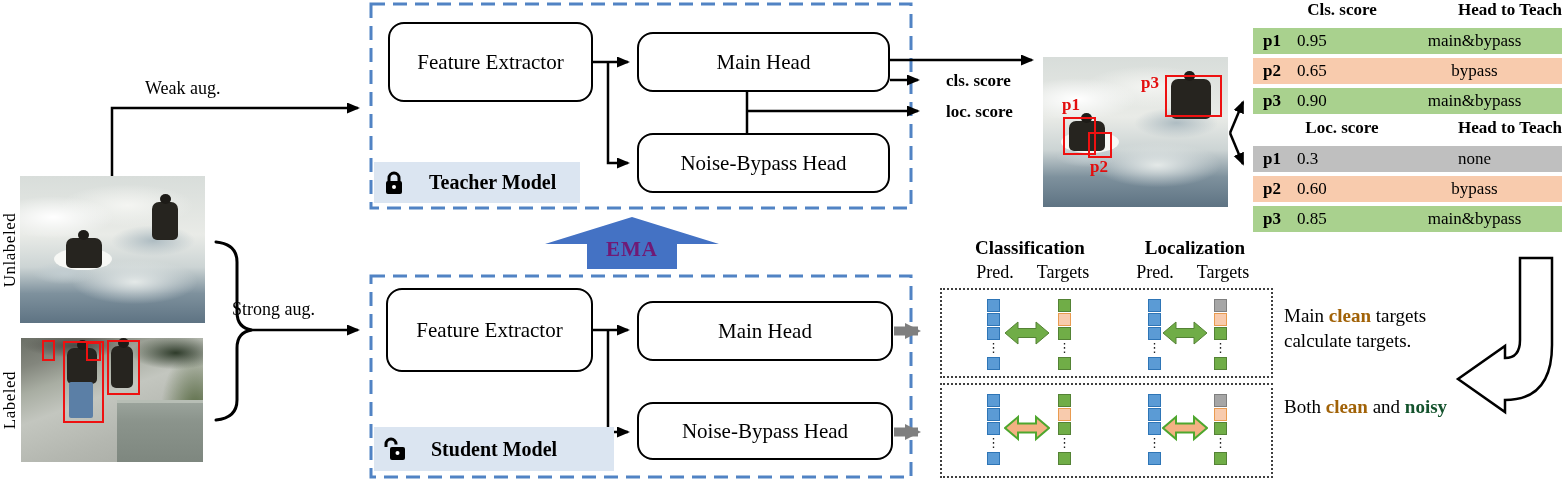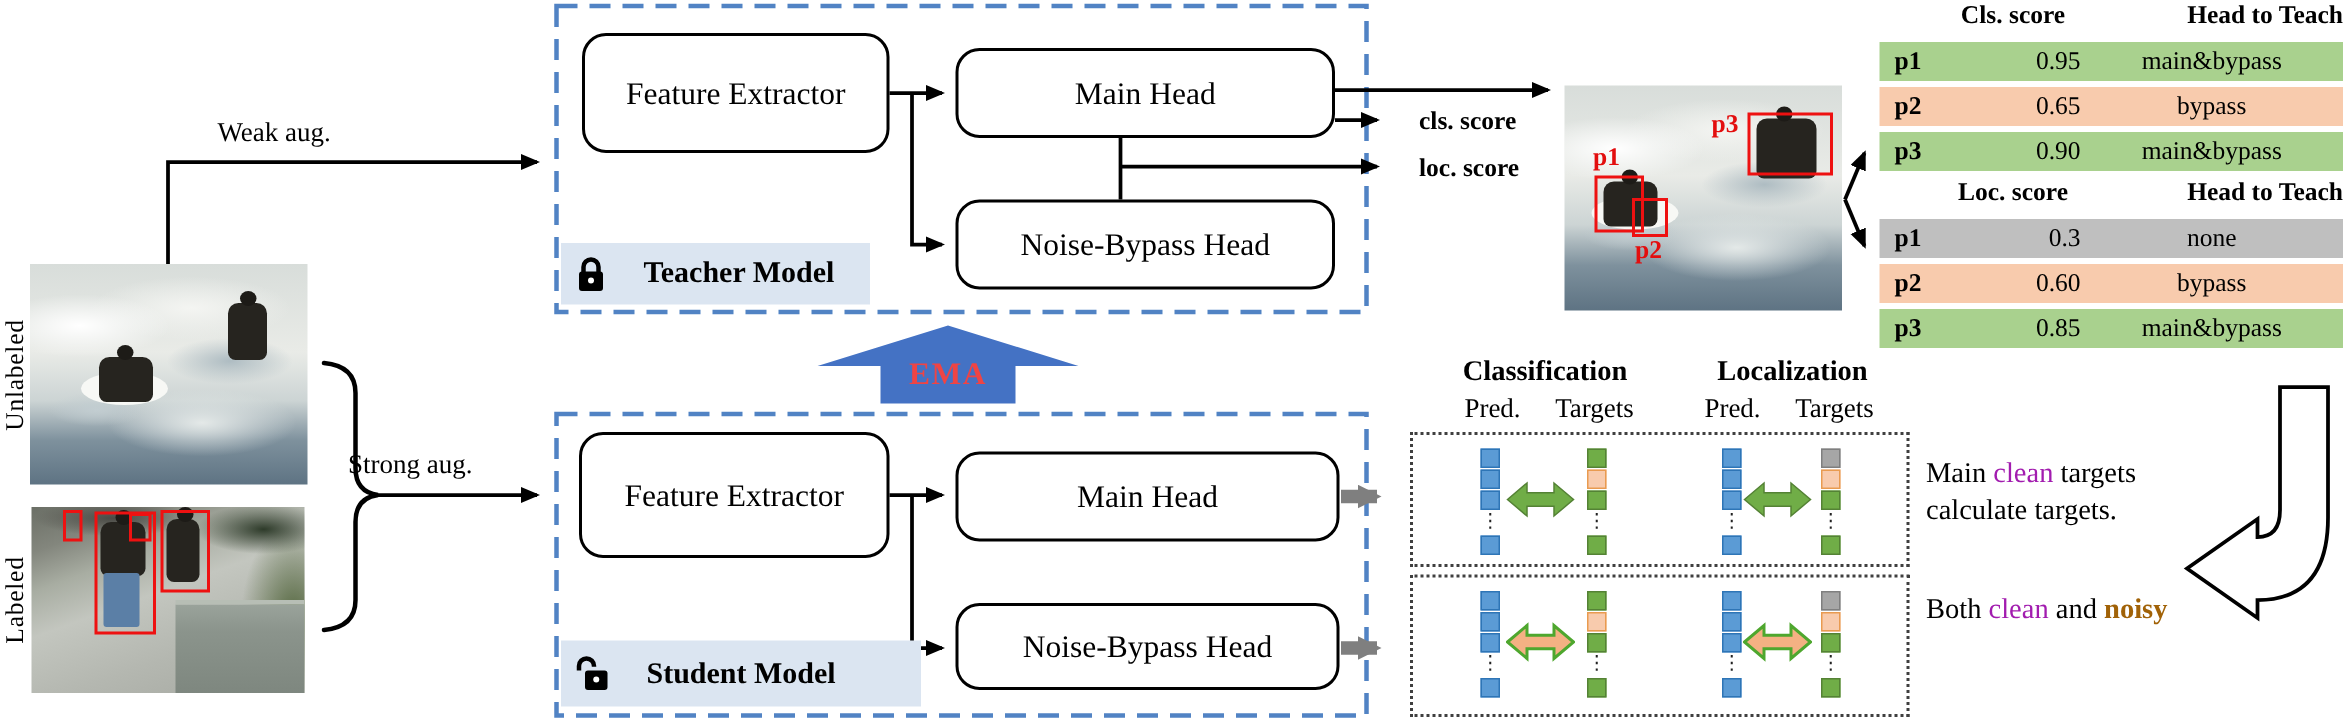--- a/index.html
+++ b/index.html
@@ -59,41 +59,41 @@
   .plabel { position:absolute; color:#e30e0e; font-weight:bold; font-size:17px; z-index:5; }
 
   
   .score-table { position:absolute; width:309px; z-index:3; }
   .st-header { display:flex; height:24px; font-weight:bold; font-size:17px; }
   .st-header .h-spacer { width:44px; }
   .st-header .h-score { width:90px; text-align:center; }
   .st-header .h-teach { flex:1; text-align:right; }
   .st-row { display:flex; height:26px; margin-top:4px; align-items:center; font-size:17px; }
   .st-row .c-id { width:44px; padding-left:10px; font-weight:bold; }
-  .st-row .c-score { width:90px; text-align:right; }
+  .st-row .c-score { width:90px; text-align:left; }
   .st-row .c-teach { flex:1; text-align:center; }
 
   
   .dotted-box { position:absolute; border:2px dotted #3f3f3f; z-index:2; background:#fff; }
   .loss-header { position:absolute; font-weight:bold; font-size:19px; text-align:center; z-index:3; }
   .loss-subheader { position:absolute; font-size:18px; text-align:center; z-index:3; }
   .sqcol { position:absolute; display:flex; flex-direction:column; align-items:center; gap:1px; z-index:3; }
   .sq { width:13px; height:13px; border:1.5px solid #555; }
   .sq-blue   { background:#5b9bd5; border-color:#2e75b6; }
   .sq-green  { background:#70ad47; border-color:#548235; }
   .sq-orange { background:#f8cbad; border-color:#e99b50; }
   .sq-gray   { background:#a6a6a6; border-color:#7f7f7f; }
   .dots { font-size:13px; line-height:14px; height:15px; color:#222; font-family:"DejaVu Sans", sans-serif; }
   .loss-arrow { position:absolute; z-index:3; }
 
   .note { position:absolute; font-size:19px; line-height:1.33; z-index:3; }
-  .clean-word { color:#a21caf; font-weight:normal; }
-  .noisy-word { color:#a16207; font-weight:bold; }
-
-  .ema-text { position:absolute; color:#ef4444; font-weight:bold; font-size:21px; text-align:center; z-index:4; letter-spacing:1px; }
+  .clean-word { color:#a16207; font-weight:bold; }
+  .noisy-word { color:#14532d; font-weight:bold; }
+
+  .ema-text { position:absolute; color:#701a75; font-weight:bold; font-size:21px; text-align:center; z-index:4; letter-spacing:1px; }
   .score-out-label { position:absolute; font-weight:bold; font-size:17px; z-index:3; }
 </style>
 </head>
 <body>
 
 <div id="canvas">
 
   <svg class="overlay" width="1562" height="480" viewBox="0 0 1562 480">
     <defs>
       <marker id="arrB" markerUnits="userSpaceOnUse" markerWidth="14" markerHeight="12" refX="11" refY="5.5" orient="auto">

